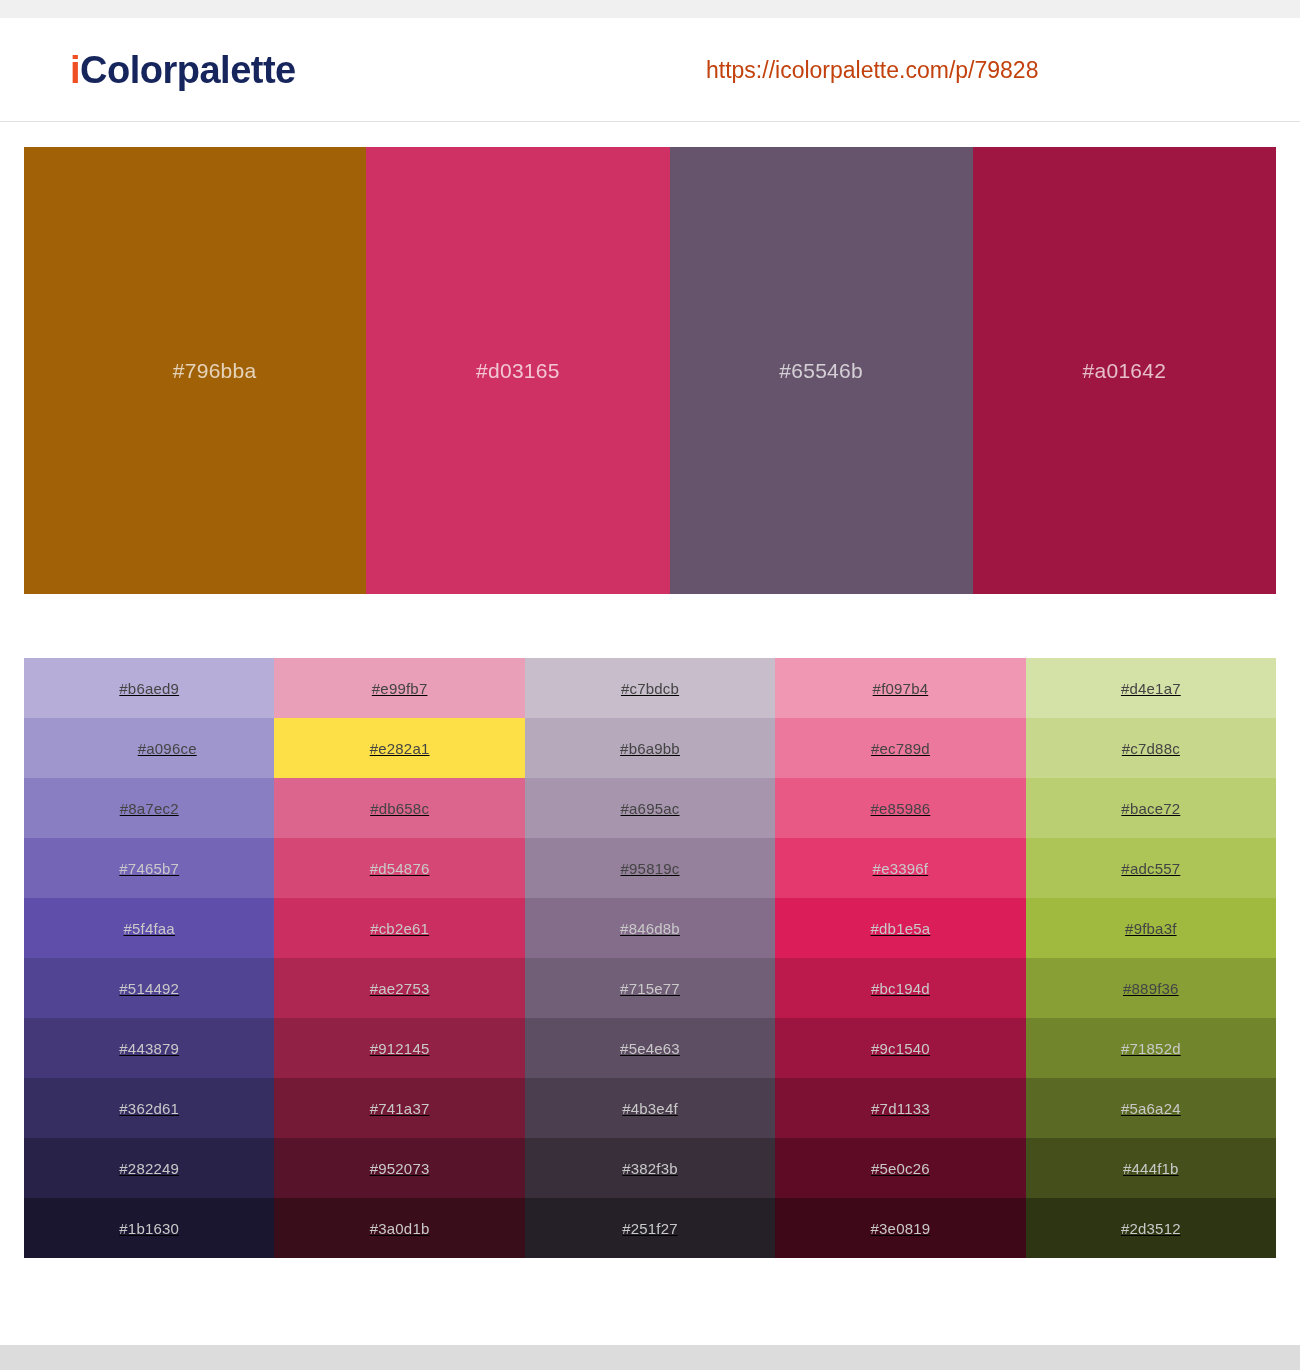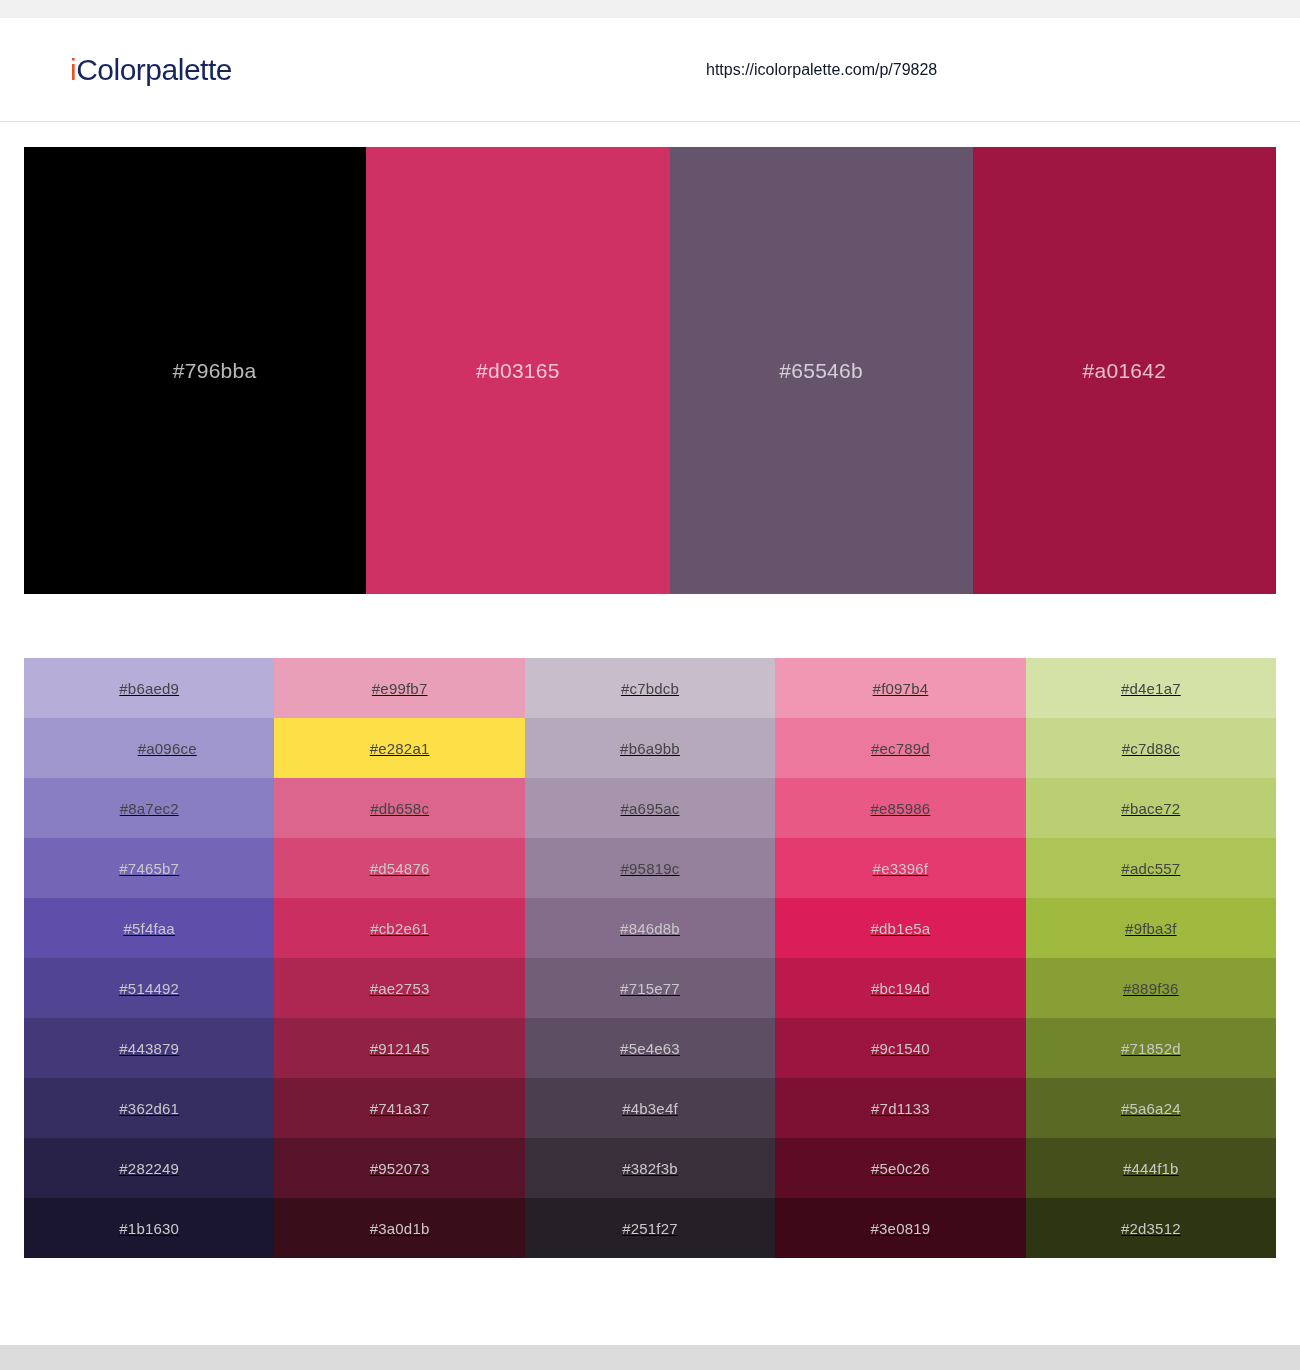--- a/index.html
+++ b/index.html
@@ -36,36 +36,36 @@
     height: 104px;
     background: #ffffff;
     border-bottom: 1px solid #e2e2e2;
   }
 
   .brand {
     position: absolute;
     left: 70px;
     top: 50%;
     transform: translateY(-50%);
-    font-size: 30px;
-    font-weight: normal;
+    font-size: 38px;
+    font-weight: bold;
     letter-spacing: -0.5px;
     white-space: nowrap;
     line-height: 1;
   }
   .brand .brand-i { color: #f04e23; }
   .brand .brand-rest { color: #16255c; }
 
   .header-url {
     position: absolute;
     left: 706px;
     top: 50%;
     transform: translateY(-50%);
-    font-size: 16px;
-    color: #0f172a;
+    font-size: 23px;
+    color: #c2410c;
     white-space: nowrap;
     letter-spacing: 0px;
   }
 
   
   .swatch-row {
     position: absolute;
     left: 24px;
     top: 147px;
     width: 1252px;
@@ -133,21 +133,21 @@
   <div class="top-strip"></div>
 
   <div class="site-header">
     <div class="brand">
       <span class="brand-i">i</span><span class="brand-rest">Colorpalette</span>
     </div>
     <div class="header-url">https://icolorpalette.com/p/79828</div>
   </div>
 
   <div class="swatch-row">
-      <div class="swatch" style="background: #000000; padding-left: 39px;">
+      <div class="swatch" style="background: #a16207; padding-left: 39px;">
         <span class="swatch-label">#796bba</span>
       </div>
       <div class="swatch" style="background: rgb(208, 49, 101);">
         <span class="swatch-label">#d03165</span>
       </div>
       <div class="swatch" style="background: rgb(101, 84, 107);">
         <span class="swatch-label">#65546b</span>
       </div>
       <div class="swatch" style="background: rgb(160, 22, 66);">
         <span class="swatch-label">#a01642</span>

